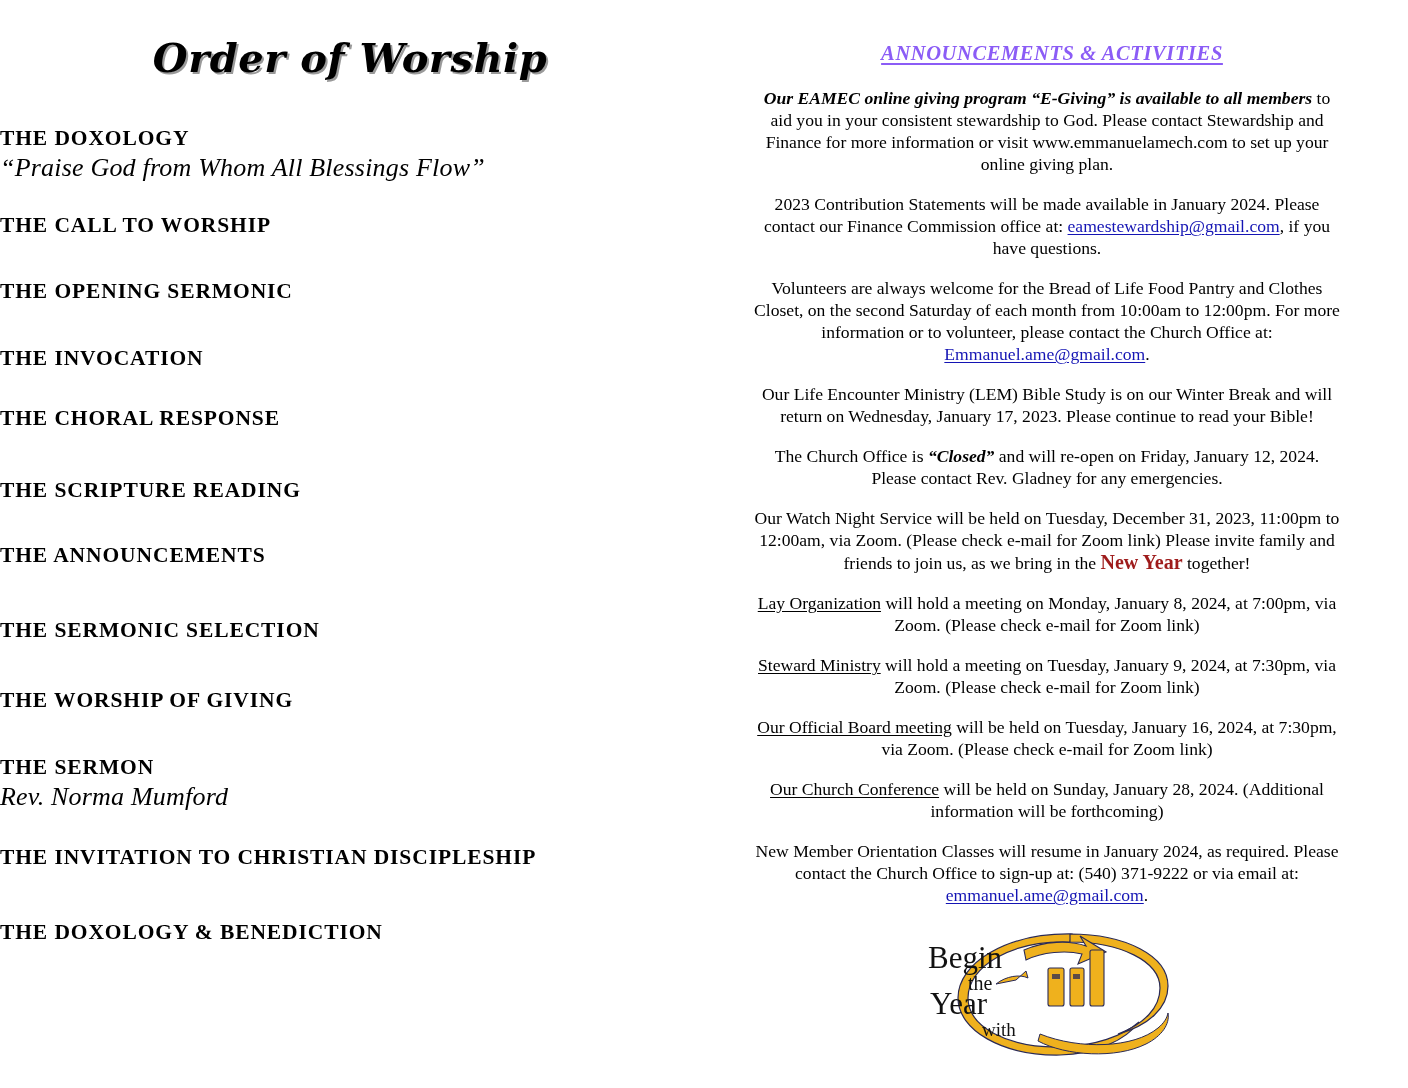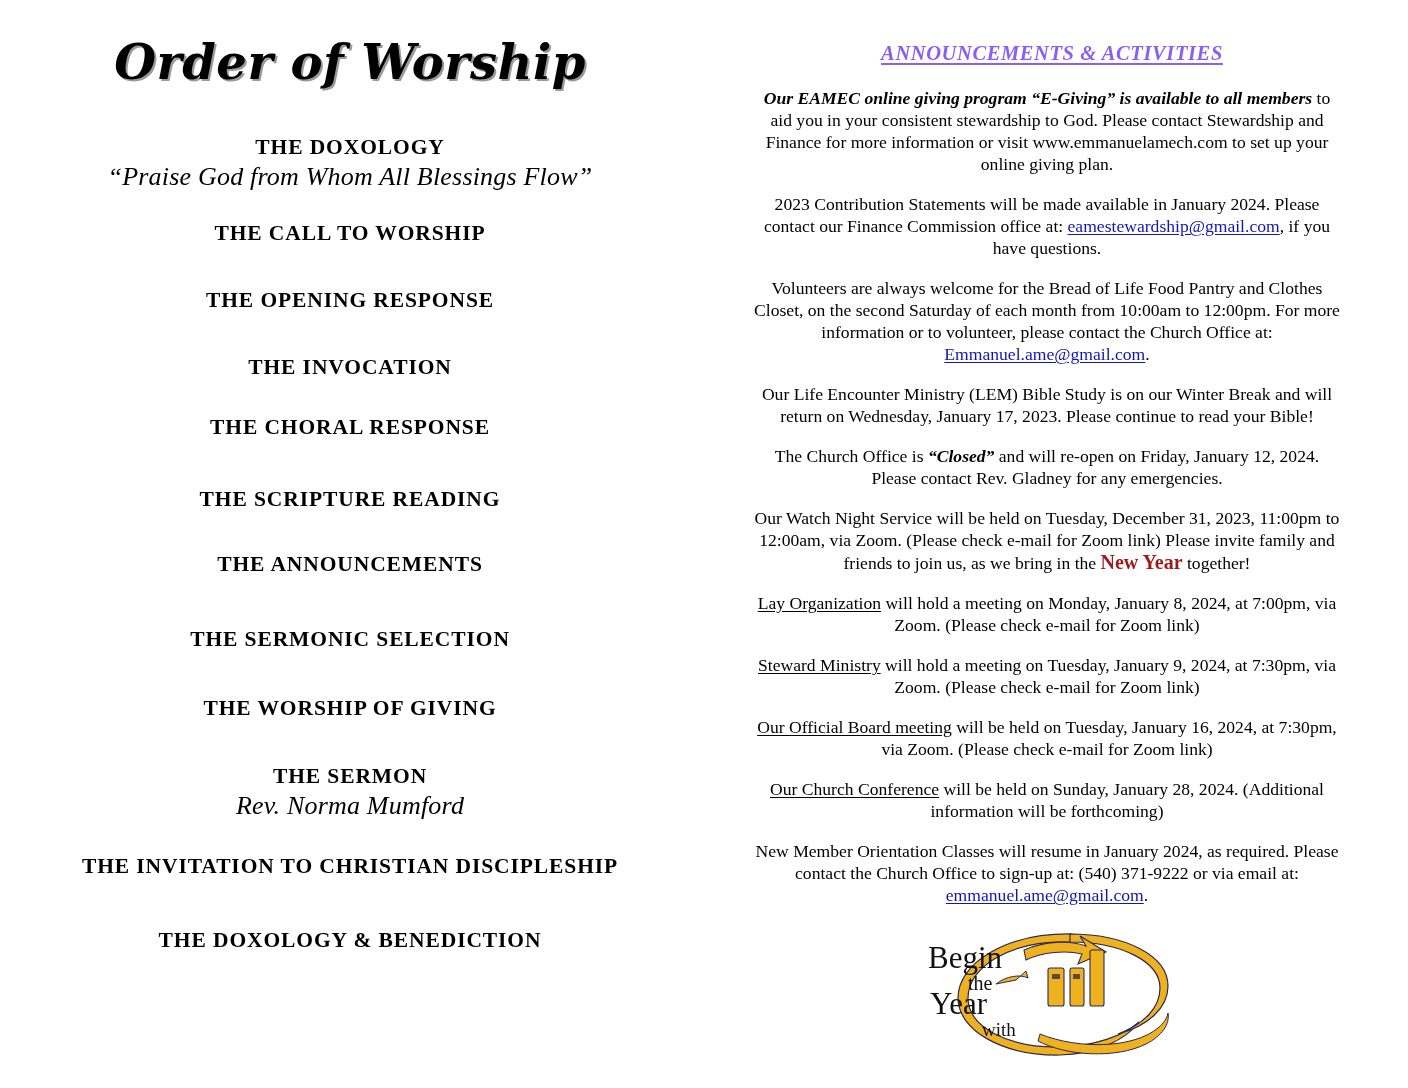--- a/index.html
+++ b/index.html
@@ -23,34 +23,34 @@
     top: 0px;
     width: 700px;
     height: 1088px;
   }
 
   #worship-title {
     text-align: center;
     font-family: "DejaVu Serif", "Liberation Serif", serif;
     font-style: italic;
     font-weight: bold;
-    font-size: 48px;
+    font-size: 40px;
     letter-spacing: 0.5px;
     margin-top: 36px;
     color: #000000;
     text-shadow: 2px 2px 0px #9a9a9a;
     line-height: 1.1;
   }
 
   .worship-list {
     margin-top: 46px;
   }
 
   .worship-item {
-    text-align: center;
+    text-align: left;
     font-family: "Liberation Serif", "DejaVu Serif", serif;
     font-weight: bold;
     font-size: 21.5px;
     letter-spacing: 0.9px;
     color: #000000;
     line-height: 1.15;
   }
 
   .worship-item .sub {
     display: block;
@@ -123,21 +123,21 @@
 </head>
 <body>
 
 <div id="left-column">
 
   <div id="worship-title">Order of Worship</div>
 
   <div class="worship-list">
       <div class="worship-item" style="margin-top: 0px;"><span>THE DOXOLOGY</span><span class="sub">“Praise God from Whom All Blessings Flow”</span></div>
       <div class="worship-item" style="margin-top: 30px;"><span>THE CALL TO WORSHIP</span></div>
-      <div class="worship-item" style="margin-top: 42px;"><span>THE OPENING RESPONSE</span></div>
+      <div class="worship-item" style="margin-top: 42px;"><span>THE OPENING SERMONIC</span></div>
       <div class="worship-item" style="margin-top: 42px;"><span>THE INVOCATION</span></div>
       <div class="worship-item" style="margin-top: 35px;"><span>THE CHORAL RESPONSE</span></div>
       <div class="worship-item" style="margin-top: 48px;"><span>THE SCRIPTURE READING</span></div>
       <div class="worship-item" style="margin-top: 40px;"><span>THE ANNOUNCEMENTS</span></div>
       <div class="worship-item" style="margin-top: 50px;"><span>THE SERMONIC SELECTION</span></div>
       <div class="worship-item" style="margin-top: 45px;"><span>THE WORSHIP OF GIVING</span></div>
       <div class="worship-item" style="margin-top: 43px;"><span>THE SERMON</span><span class="sub">Rev. Norma Mumford</span></div>
       <div class="worship-item" style="margin-top: 33px;"><span>THE INVITATION TO CHRISTIAN DISCIPLESHIP</span></div>
       <div class="worship-item" style="margin-top: 50px;"><span>THE DOXOLOGY &amp; BENEDICTION</span></div>
     </div>

